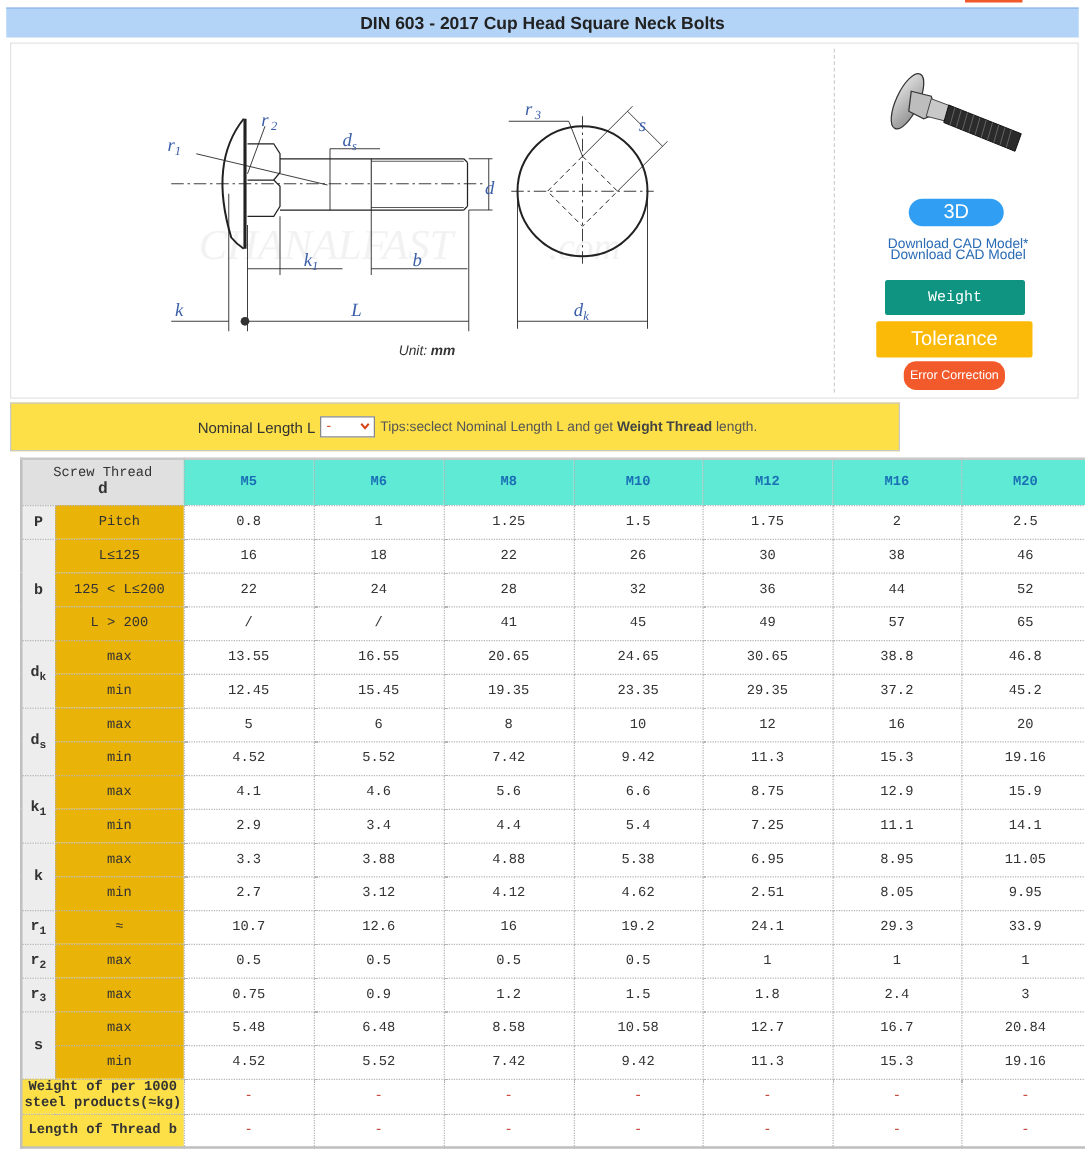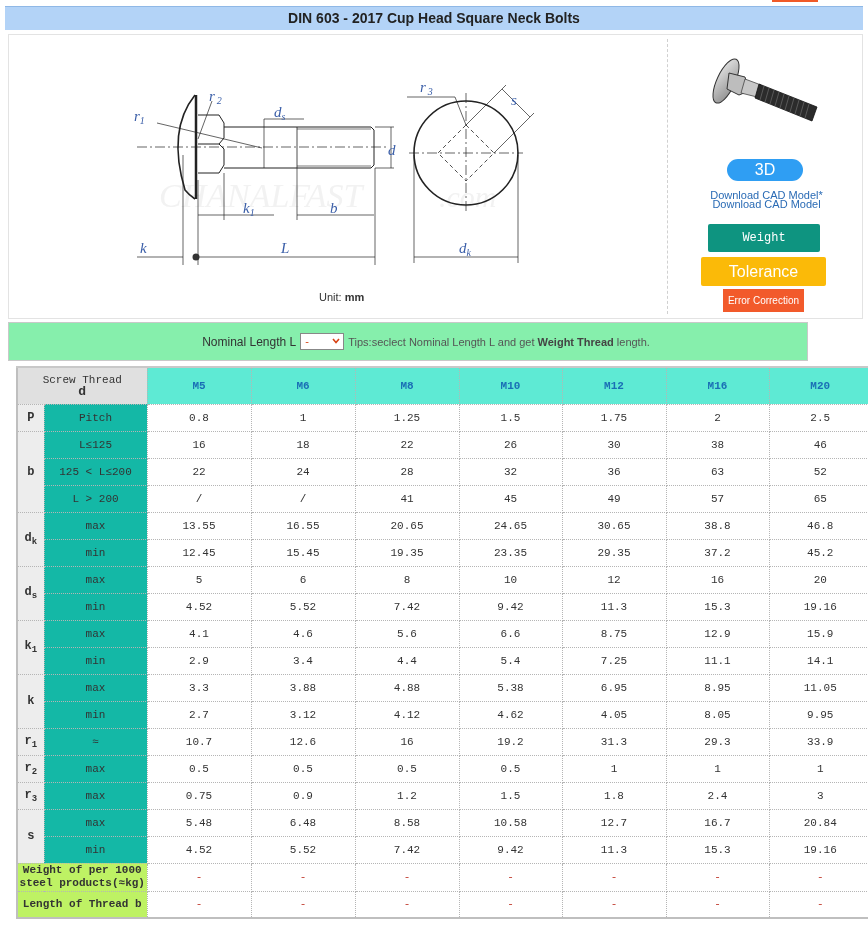--- a/index.html
+++ b/index.html
@@ -7,56 +7,56 @@
     body { font-family: "Liberation Sans", "DejaVu Sans", sans-serif; color: #333; font-size: 12px; position: relative; }
 
     .top-tab { position: absolute; left: 772px; top: 0; width: 46px; height: 2px; background: #f05a28; }
 
     .title-bar { position: absolute; left: 5px; top: 6px; width: 858px; height: 24px; background: #b3d3f7;
       border-top: 1px solid #8fb8e6; text-align: center; font-weight: bold; font-size: 14px; line-height: 22px; color: #222; }
 
     .drawing-panel { position: absolute; left: 8px; top: 34px; width: 855px; height: 285px; border: 1px solid #e3e3e3; background: #fff; }
     .drawing-area { position: absolute; left: 0; top: 0; width: 658px; height: 283px; }
     .divider-v { position: absolute; left: 658px; top: 4px; height: 275px; border-left: 1px dashed #d0d0d0; }
-    .unit-label { position: absolute; left: 310px; top: 256px; font-size: 11px; color: #333; }
+    .unit-label { position: absolute; left: 310px; top: 240px; font-size: 11px; color: #333; font-style: italic; }
     .unit-label b { font-weight: bold; }
 
     .side { position: absolute; left: 660px; top: 0; width: 195px; height: 283px; }
     .bolt-3d { position: absolute; left: 40px; top: 16px; width: 120px; height: 80px; }
     .btn-3d { position: absolute; left: 58px; top: 124px; width: 76px; height: 22px; border-radius: 11px; background: #2f9ef3; color: #fff;
       font-size: 16px; text-align: center; line-height: 22px; }
     .cad-link { position: absolute; width: 195px; left: 0; text-align: center; color: #2a6bb5; font-size: 11px; }
     .cad1 { top: 154px; }
     .cad2 { top: 163px; }
     .btn-weight { position: absolute; left: 39px; top: 189px; width: 112px; height: 28px; background: #0e9480; color: #fff; font-size: 12px;
       text-align: center; line-height: 28px; border-radius: 2px; font-family: Liberation Mono, monospace; }
     .btn-tol { position: absolute; left: 32px; top: 222px; width: 125px; height: 29px; background: #fbba08; color: #fff; font-size: 16px;
       text-align: center; line-height: 29px; border-radius: 2px; }
     .btn-err { position: absolute; left: 54px; top: 254px; width: 81px; height: 23px; background: #f25a2b; color: #fff; font-size: 10px;
-      text-align: center; line-height: 23px; border-radius: 0; }
-
-    .length-bar { position: absolute; left: 8px; top: 322px; width: 800px; height: 39px; background: #86efac; border: 1px solid #c9c9c9;
+      text-align: center; line-height: 23px; border-radius: 10px; }
+
+    .length-bar { position: absolute; left: 8px; top: 322px; width: 712px; height: 39px; background: #fde047; border: 1px solid #c9c9c9;
       display: flex; align-items: center; justify-content: center; padding-left: 36px; }
     .length-bar .lbl { font-size: 12px; color: #333; margin-right: 4px; }
     .length-select { width: 44px; height: 17px; background: #fff; border: 1px solid #888; position: relative; font-size: 11px; color: #d84315;
       padding-left: 4px; line-height: 15px; margin-right: 4px; }
     .length-select .chev { position: absolute; right: 3px; top: 4px; width: 8px; height: 6px; }
     .tips { font-size: 11px; color: #555; }
     .tips b { color: #444; }
 
     table.spec { position: absolute; left: 16px; top: 366px; width: 855px; border-collapse: collapse; table-layout: fixed; font-family: Liberation Mono, monospace; }
     table.spec td, table.spec th { border: 1px dotted #b5b5b5; text-align: center; vertical-align: middle; font-size: 11px; color: #333; font-weight: normal; }
     table.spec { border-left: 2px solid #bfbfbf; border-right: 2px solid #bfbfbf; border-bottom: 2px solid #bfbfbf; border-top: 2px solid #c8c8c8; }
     .hdr-param { background: #e0e0e0; height: 37px; font-size: 11px; line-height: 12px; }
     .hdr-param .d { font-weight: bold; font-size: 13px; }
     .hdr-size { background: #5eead4; color: #1a6fb5 !important; font-weight: bold !important; font-size: 11px; }
     .sym { background: #ededed; font-weight: bold !important; font-size: 12px !important; color: #333; }
-    .sub { background: #14b8a6; }
+    .sub { background: #eab308; }
     .row27 td { height: 27px; }
-    .wide-label { background: #bef264; font-weight: bold !important; font-size: 11px !important; line-height: 13px; }
+    .wide-label { background: #fde047; font-weight: bold !important; font-size: 11px !important; line-height: 13px; }
     .dash { color: #c0392b !important; }
     sub { font-size: 9px; vertical-align: -3px; }
   </style>
 </head>
 <body>
 
 <div class="top-tab"></div>
 
 <div class="title-bar">DIN 603 - 2017 Cup Head Square Neck Bolts</div>
 
@@ -232,21 +232,21 @@
         <td>38</td>
         <td>46</td>
       </tr>
       <tr class="row27">
         <td class="sub">125 &lt; L≤200</td>
         <td>22</td>
         <td>24</td>
         <td>28</td>
         <td>32</td>
         <td>36</td>
-        <td>63</td>
+        <td>44</td>
         <td>52</td>
       </tr>
       <tr class="row27">
         <td class="sub">L &gt; 200</td>
         <td>/</td>
         <td>/</td>
         <td>41</td>
         <td>45</td>
         <td>49</td>
         <td>57</td>
@@ -325,32 +325,32 @@
         <td>6.95</td>
         <td>8.95</td>
         <td>11.05</td>
       </tr>
       <tr class="row27">
         <td class="sub">min</td>
         <td>2.7</td>
         <td>3.12</td>
         <td>4.12</td>
         <td>4.62</td>
-        <td>4.05</td>
+        <td>2.51</td>
         <td>8.05</td>
         <td>9.95</td>
       </tr>
       <tr class="row27">
         <td class="sym" rowspan="1"><span>r</span><sub>1</sub></td>
         <td class="sub">≈</td>
         <td>10.7</td>
         <td>12.6</td>
         <td>16</td>
         <td>19.2</td>
-        <td>31.3</td>
+        <td>24.1</td>
         <td>29.3</td>
         <td>33.9</td>
       </tr>
       <tr class="row27">
         <td class="sym" rowspan="1"><span>r</span><sub>2</sub></td>
         <td class="sub">max</td>
         <td>0.5</td>
         <td>0.5</td>
         <td>0.5</td>
         <td>0.5</td>

